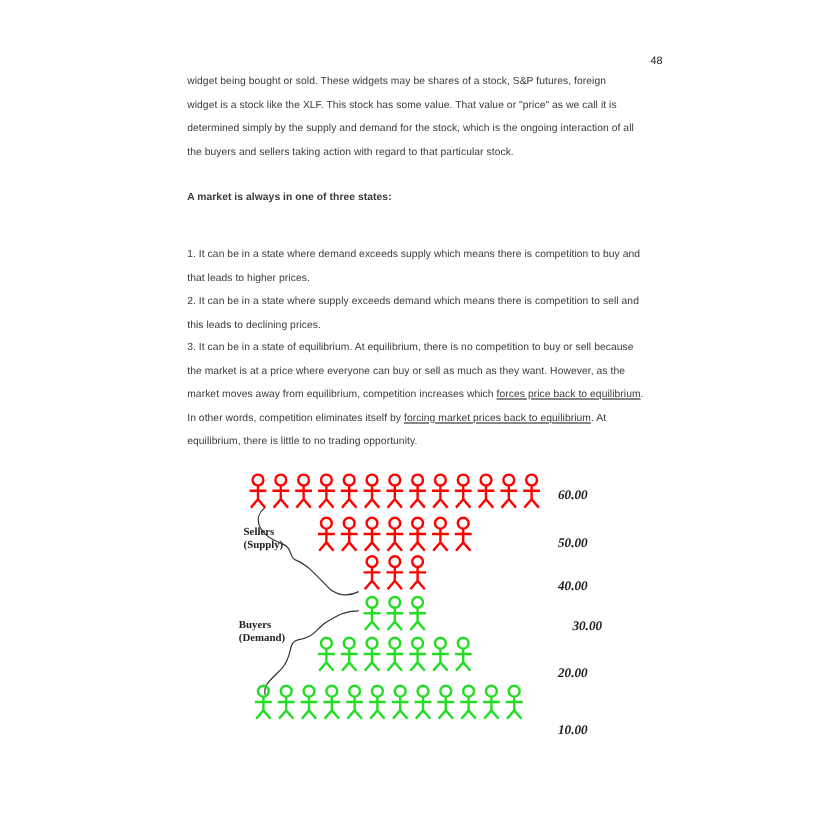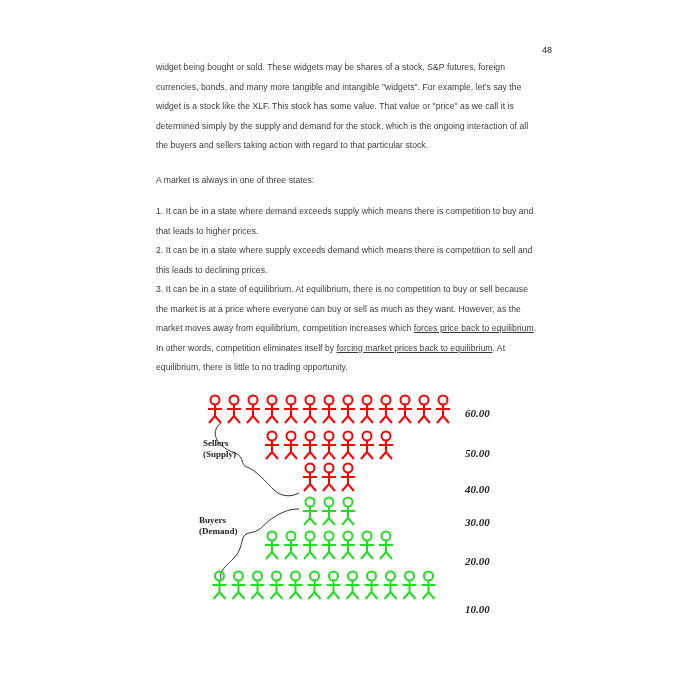--- a/index.html
+++ b/index.html
@@ -1,39 +1,38 @@
 <!DOCTYPE html>
 <html><head>
 <meta charset="utf-8">
 <style>
   html, body { margin: 0; padding: 0; background: #ffffff; }
   body { width: 692px; height: 692px; position: relative; overflow: hidden;
          font-family: "Liberation Sans", sans-serif; color: #3a3a3a; }
   .page-number { position: absolute; top: 45px; left: 542px; font-size: 9px; color: #222; }
   .text-block { position: absolute; left: 140px; width: 420px; font-size: 8.6px; line-height: 19.5px; letter-spacing: 0.05px; margin-left: 16px; }
   .p1 { top: 58px; }
-  .p2 { top: 171px; }
+  .p2 { top: 155px; font-weight: bold; }
   .list { top: 202px; }
   .list div { white-space: nowrap; }
   .u { text-decoration: underline; }
   .diagram { position: absolute; left: 195px; top: 385px; width: 330px; height: 230px; }
   .diagram svg { position: absolute; left: 0; top: 0; }
   .price-label { position: absolute; left: 270px; font-family: "Liberation Serif", serif;
                  font-style: italic; font-weight: bold; font-size: 11px; color: #222; }
   .group-label { position: absolute; font-family: "Liberation Serif", serif; font-weight: bold;
                  font-size: 9px; color: #222; text-align: left; line-height: 11px; }
 </style>
 </head>
 <body>
 
 <div class="page-number">48</div>
 
 <div class="text-block p1">
   <div>widget being bought or sold. These widgets may be shares of a stock, S&amp;P futures, foreign</div>
-  <div>currencies, bonds, and many more tangible and intangible "widgets". For example, let's say the</div>
   <div>widget is a stock like the XLF. This stock has some value. That value or "price" as we call it is</div>
   <div>determined simply by the supply and demand for the stock, which is the ongoing interaction of all</div>
   <div>the buyers and sellers taking action with regard to that particular stock.</div>
 </div>
 
 <div class="text-block p2">A market is always in one of three states:</div>
 
 <div class="text-block list">
   <div>1. It can be in a state where demand exceeds supply which means there is competition to buy and</div>
   <div>that leads to higher prices.</div>
@@ -236,16 +235,16 @@
     <div>Sellers</div>
     <div>(Supply)</div>
   </div>
   <div class="group-label" style="left:4px; top:130px;">
     <div>Buyers</div>
     <div>(Demand)</div>
   </div>
   <div class="price-label" style="top:22px;">60.00</div>
   <div class="price-label" style="top:62px;">50.00</div>
   <div class="price-label" style="top:98px;">40.00</div>
-  <div class="price-label" style="top:131px;">30.00</div>
+  <div class="price-label" style="top:131px;margin-left:12px;">30.00</div>
   <div class="price-label" style="top:170px;text-align:right;">20.00</div>
   <div class="price-label" style="top:199px;margin-top:19px;">10.00</div>
 </div>
 
 </body></html>

